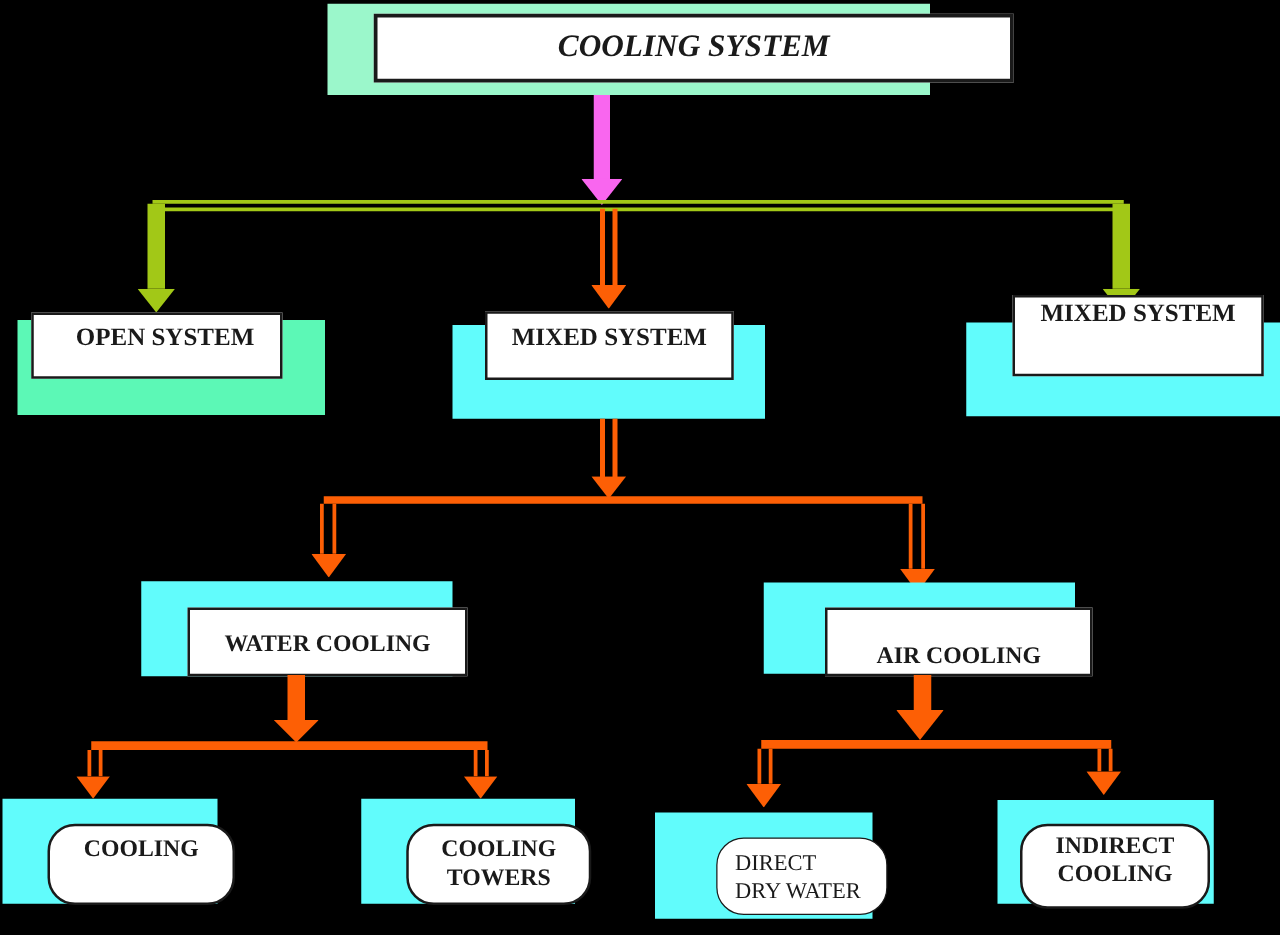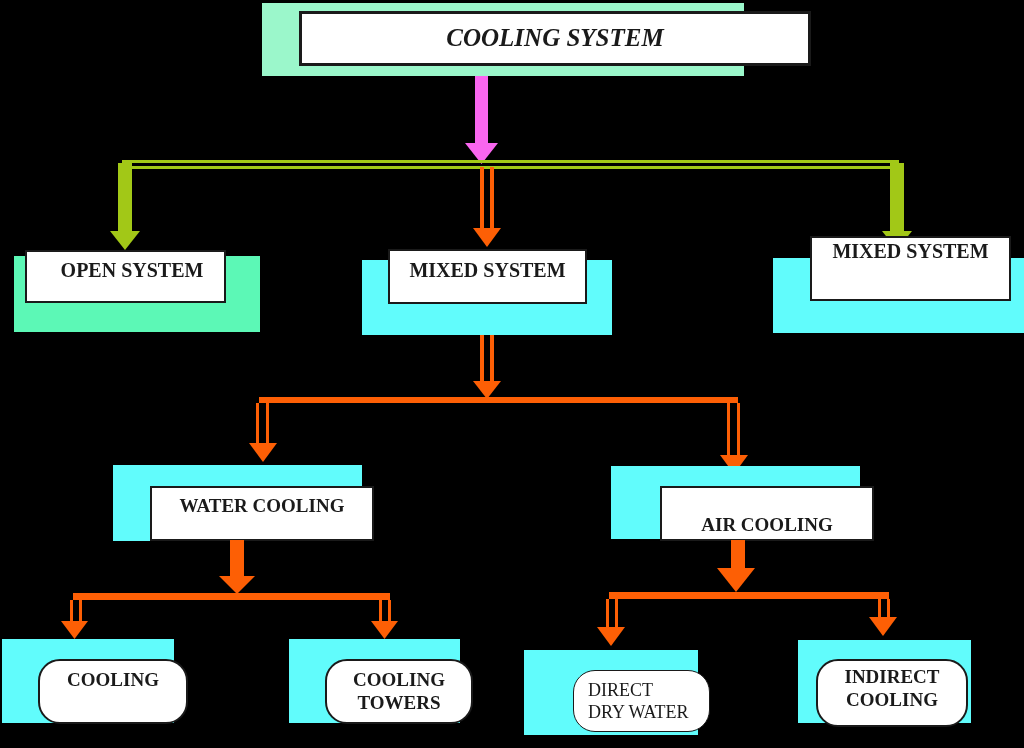--- a/index.html
+++ b/index.html
@@ -98,21 +98,21 @@
 <div class="ahead orange" style="left:473px;top:381px;width:28px;height:18px;"></div>
 <div class="hline-orange" style="left:259px;top:397px;width:479px;height:6px;"></div>
 
 <div class="vshaft double-orange n3" style="left:256px;top:403px;width:13px;height:40px;"></div>
 <div class="ahead orange" style="left:249px;top:443px;width:28px;height:19px;"></div>
 
 <div class="vshaft double-orange n3" style="left:727px;top:403px;width:13px;height:52px;"></div>
 <div class="ahead orange" style="left:720px;top:455px;width:28px;height:19px;"></div>
 
 <div class="slab cyan abs" style="left:113px;top:465px;width:249px;height:76px;"></div>
-<div class="nodebox center small" style="left:150px;top:486px;width:224px;height:55px;padding-top:7px;">
+<div class="nodebox center small" style="left:150px;top:486px;width:224px;height:55px;padding-top:17px;">
   <span>WATER COOLING</span>
 </div>
 
 <div class="slab cyan abs" style="left:611px;top:466px;width:249px;height:73px;"></div>
 <div class="nodebox center small" style="left:660px;top:486px;width:214px;height:55px;padding-top:26px;">
   <span>AIR COOLING</span>
 </div>
 
 <div class="vshaft solid-orange" style="left:230px;top:540px;width:14px;height:36px;"></div>
 <div class="ahead orange" style="left:219px;top:576px;width:36px;height:18px;"></div>

